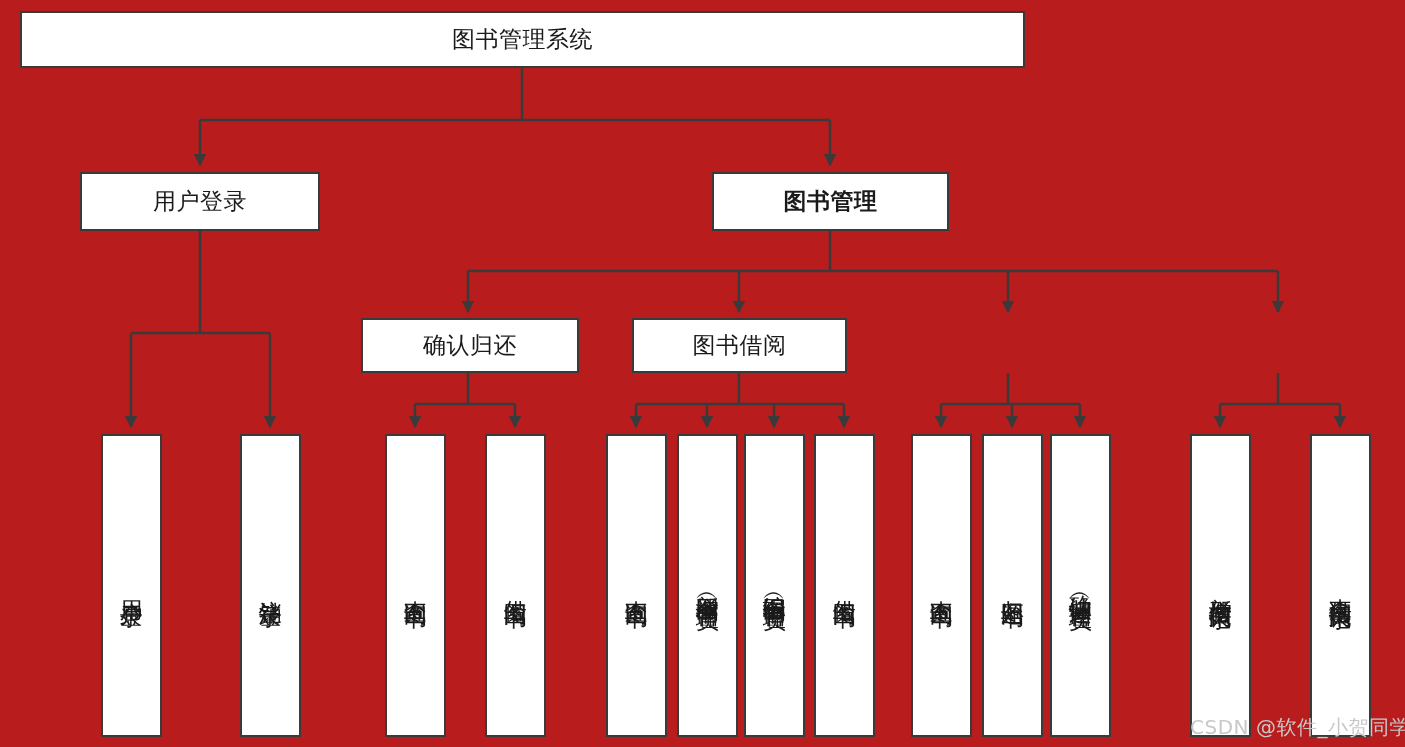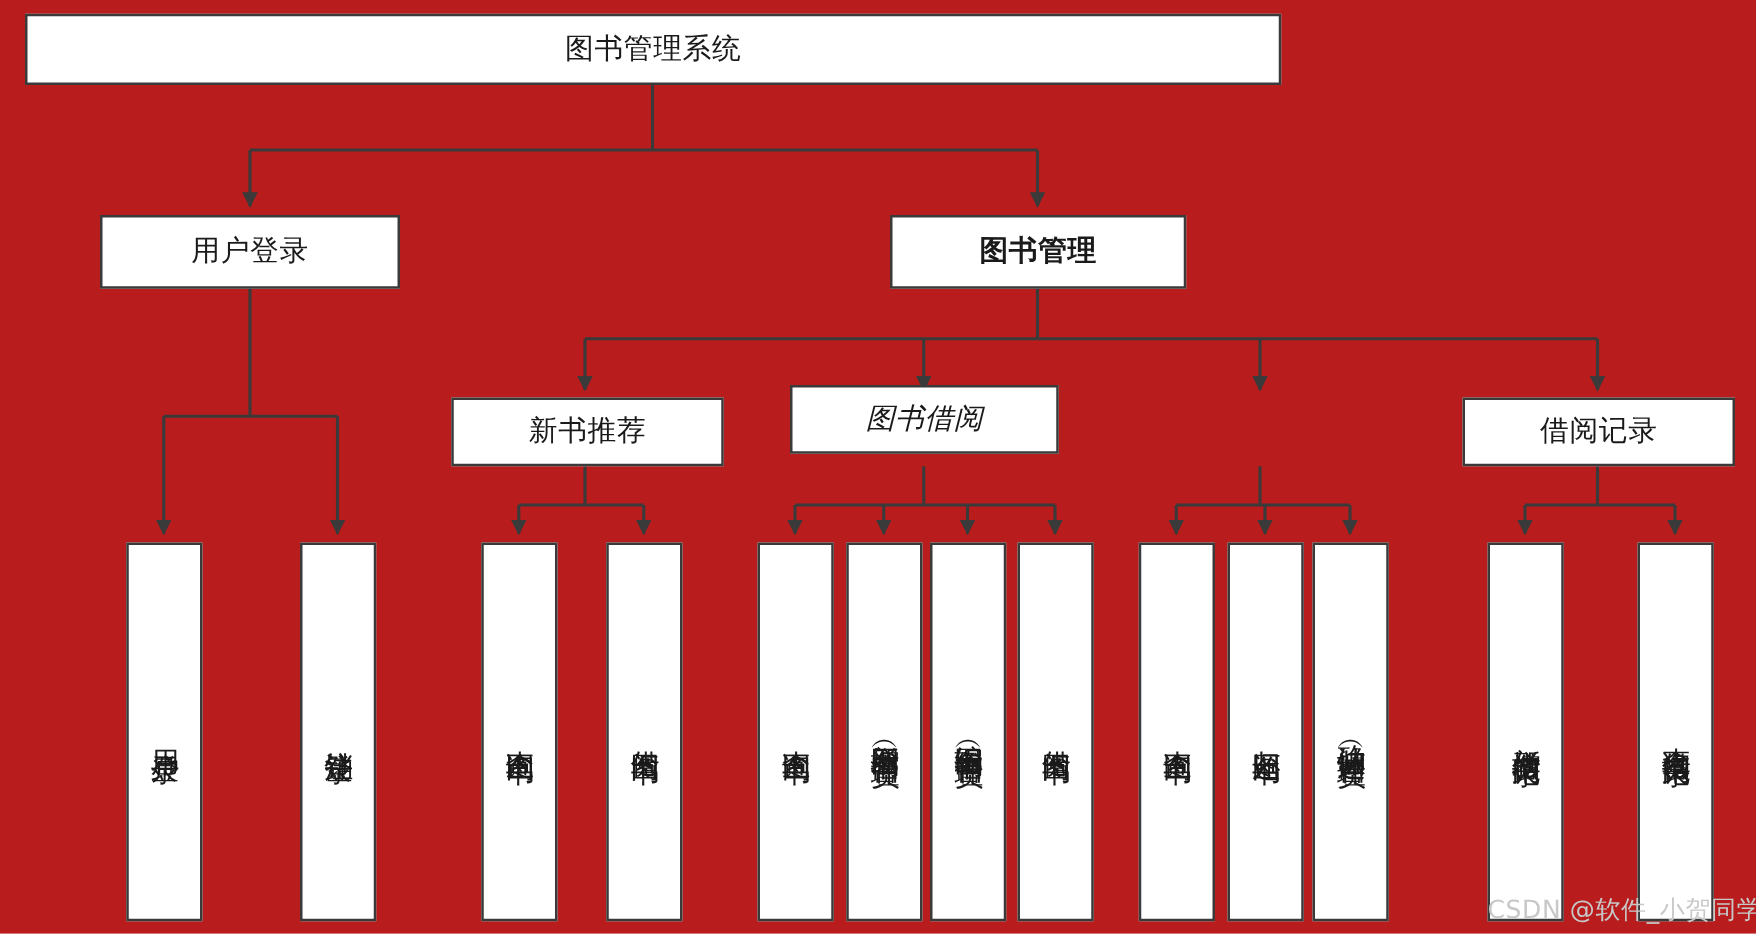--- a/index.html
+++ b/index.html
@@ -124,27 +124,24 @@
   </div>
 
   <div class="node h" style="left:80px; top:172px; width:240px; height:59px;">
     <span>用户登录</span>
   </div>
   <div class="node h" style="left:712px; top:172px; width:237px; height:59px;font-weight:bold;">
     <span>图书管理</span>
   </div>
 
   <div class="node h" style="left:361px; top:318px; width:218px; height:55px;">
-    <span>新书推荐</span>
+    <span>确认归还</span>
   </div>
-  <div class="node h" style="left:632px; top:308px; width:215px; height:55px;font-style:italic;">
+  <div class="node h" style="left:632px; top:318px; width:215px; height:55px;">
     <span>图书借阅</span>
-  </div>
-  <div class="node h" style="left:1170px; top:318px; width:218px; height:55px;">
-    <span>借阅记录</span>
   </div>
 
   <div class="node v" style="left:101px; top:434px; width:61px; height:303px;">
     <span class="vtext">用户登录</span>
   </div>
   <div class="node v" style="left:240px; top:434px; width:61px; height:303px;">
     <span class="vtext">注销登录</span>
   </div>
 
   <div class="node v" style="left:385px; top:434px; width:61px; height:303px;">

